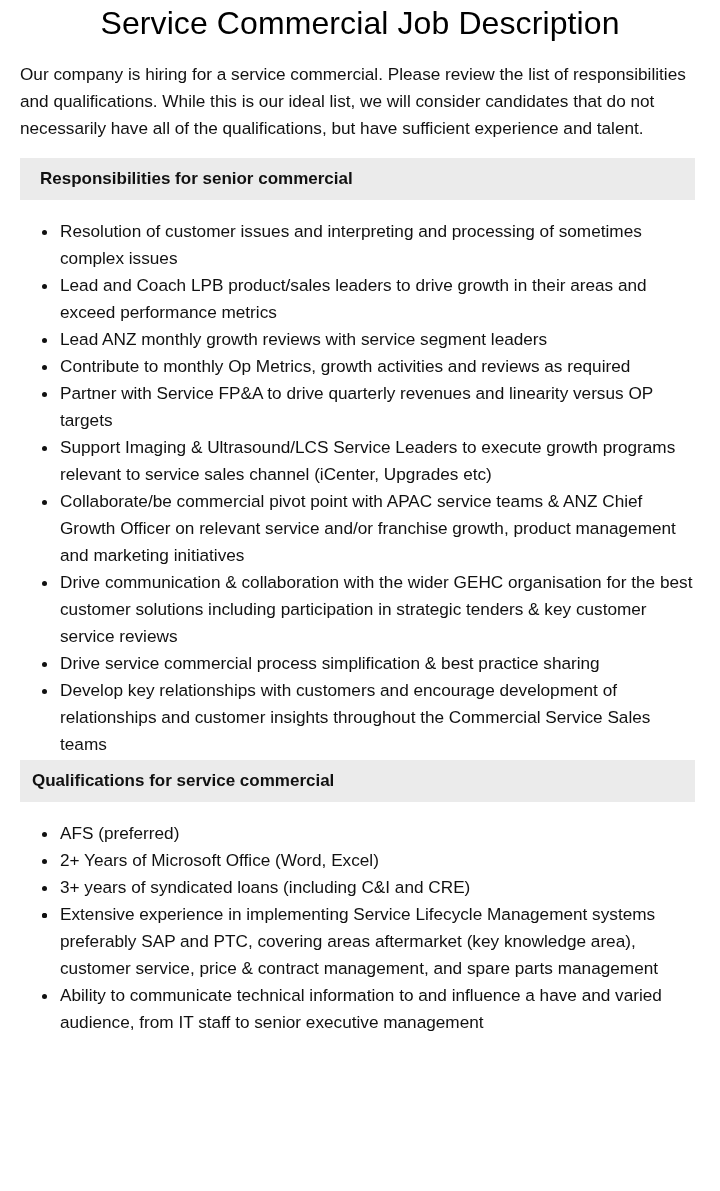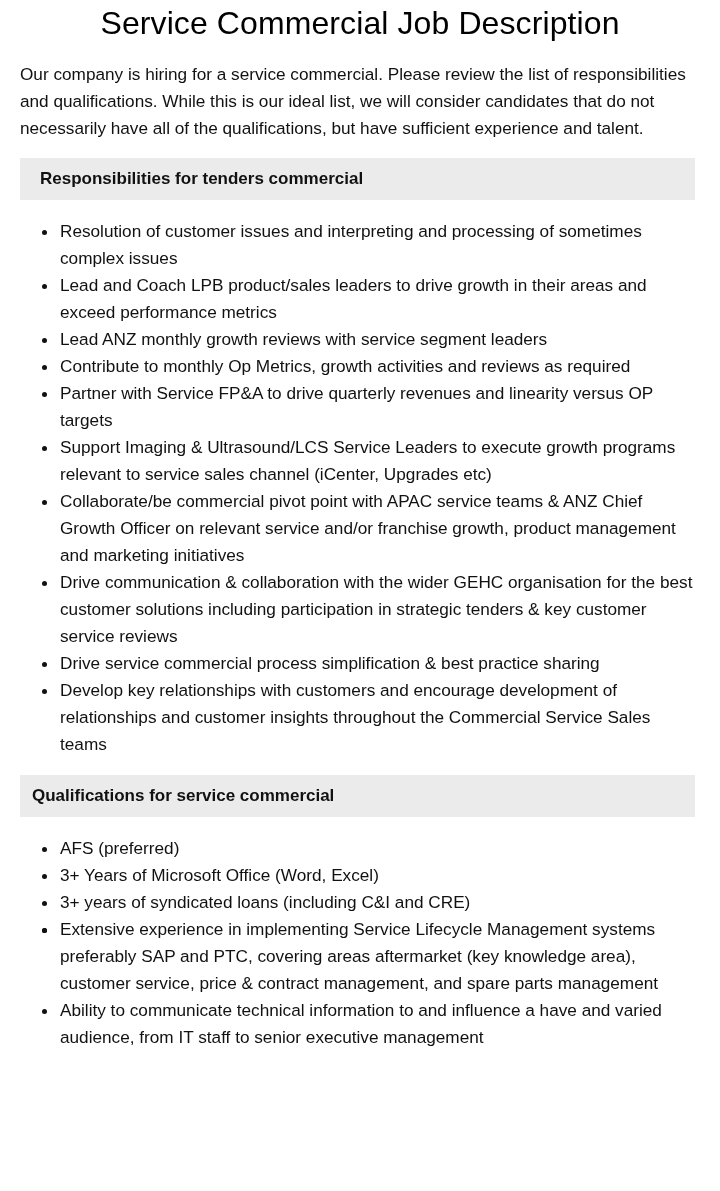--- a/index.html
+++ b/index.html
@@ -43,21 +43,21 @@
       width: 675px;
       height: 42px;
       box-sizing: border-box;
       padding-left: 20px;
       line-height: 42px;
       font-size: 17px;
       font-weight: bold;
       color: #111111;
     }
     .section-header.second {
-      margin-top: 17px;
+      margin-top: 2px;
       padding-left: 12px;
     }
     ul.items {
       margin: 18px 0 0 0;
       padding: 0 0 0 40px;
       list-style: none;
       width: 640px;
     }
     ul.items li {
       position: relative;
@@ -75,36 +75,36 @@
       background: #111111;
     }
   </style>
 </head>
 <body>
 
 <div class="page">
   <h1 class="title">Service Commercial Job Description</h1>
   <p class="intro">Our company is hiring for a service commercial. Please review the list of responsibilities and qualifications. While this is our ideal list, we will consider candidates that do not necessarily have all of the qualifications, but have sufficient experience and talent.</p>
 
-  <div class="section-header">Responsibilities for tenders commercial</div>
+  <div class="section-header">Responsibilities for senior commercial</div>
   <ul class="items">
     <li><span class="bullet"></span><span>Resolution of customer issues and interpreting and processing of sometimes complex issues</span></li>
     <li><span class="bullet"></span><span>Lead and Coach LPB product/sales leaders to drive growth in their areas and exceed performance metrics</span></li>
     <li><span class="bullet"></span><span>Lead ANZ monthly growth reviews with service segment leaders</span></li>
     <li><span class="bullet"></span><span>Contribute to monthly Op Metrics, growth activities and reviews as required</span></li>
     <li><span class="bullet"></span><span>Partner with Service FP&amp;A to drive quarterly revenues and linearity versus OP targets</span></li>
     <li><span class="bullet"></span><span>Support Imaging &amp; Ultrasound/LCS Service Leaders to execute growth programs relevant to service sales channel (iCenter, Upgrades etc)</span></li>
     <li><span class="bullet"></span><span>Collaborate/be commercial pivot point with APAC service teams &amp; ANZ Chief Growth Officer on relevant service and/or franchise growth, product management and marketing initiatives</span></li>
     <li><span class="bullet"></span><span>Drive communication &amp; collaboration with the wider GEHC organisation for the best customer solutions including participation in strategic tenders &amp; key customer service reviews</span></li>
     <li><span class="bullet"></span><span>Drive service commercial process simplification &amp; best practice sharing</span></li>
     <li><span class="bullet"></span><span>Develop key relationships with customers and encourage development of relationships and customer insights throughout the Commercial Service Sales teams</span></li>
   </ul>
 
   <div class="section-header second">Qualifications for service commercial</div>
   <ul class="items">
     <li><span class="bullet"></span><span>AFS (preferred)</span></li>
-    <li><span class="bullet"></span><span>3+ Years of Microsoft Office (Word, Excel)</span></li>
+    <li><span class="bullet"></span><span>2+ Years of Microsoft Office (Word, Excel)</span></li>
     <li><span class="bullet"></span><span>3+ years of syndicated loans (including C&amp;I and CRE)</span></li>
     <li><span class="bullet"></span></li>
     <li><span class="bullet"></span><span>Extensive experience in implementing Service Lifecycle Management systems preferably SAP and PTC, covering areas aftermarket (key knowledge area), customer service, price &amp; contract management, and spare parts management</span></li>
     <li><span class="bullet"></span><span>Ability to communicate technical information to and influence a have and varied audience, from IT staff to senior executive management</span></li>
   </ul>
 </div>
 
 </body></html>

